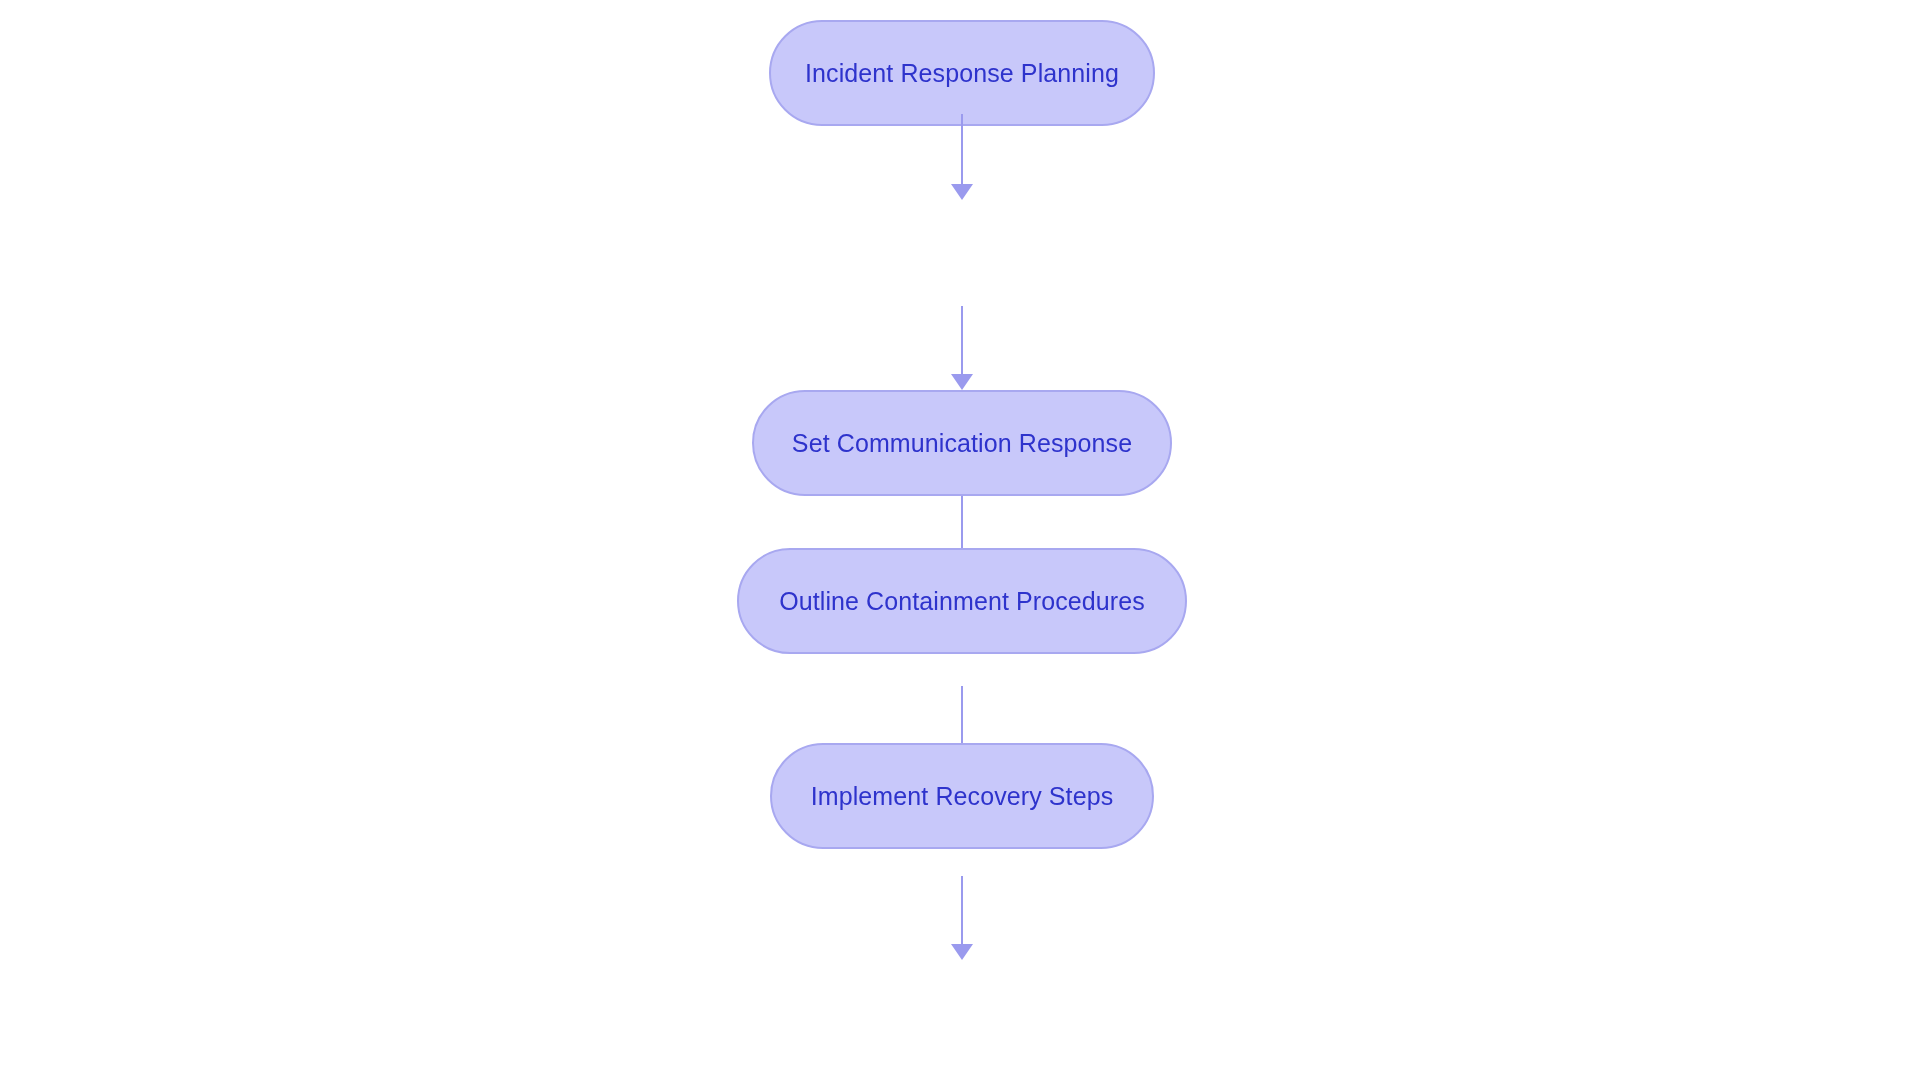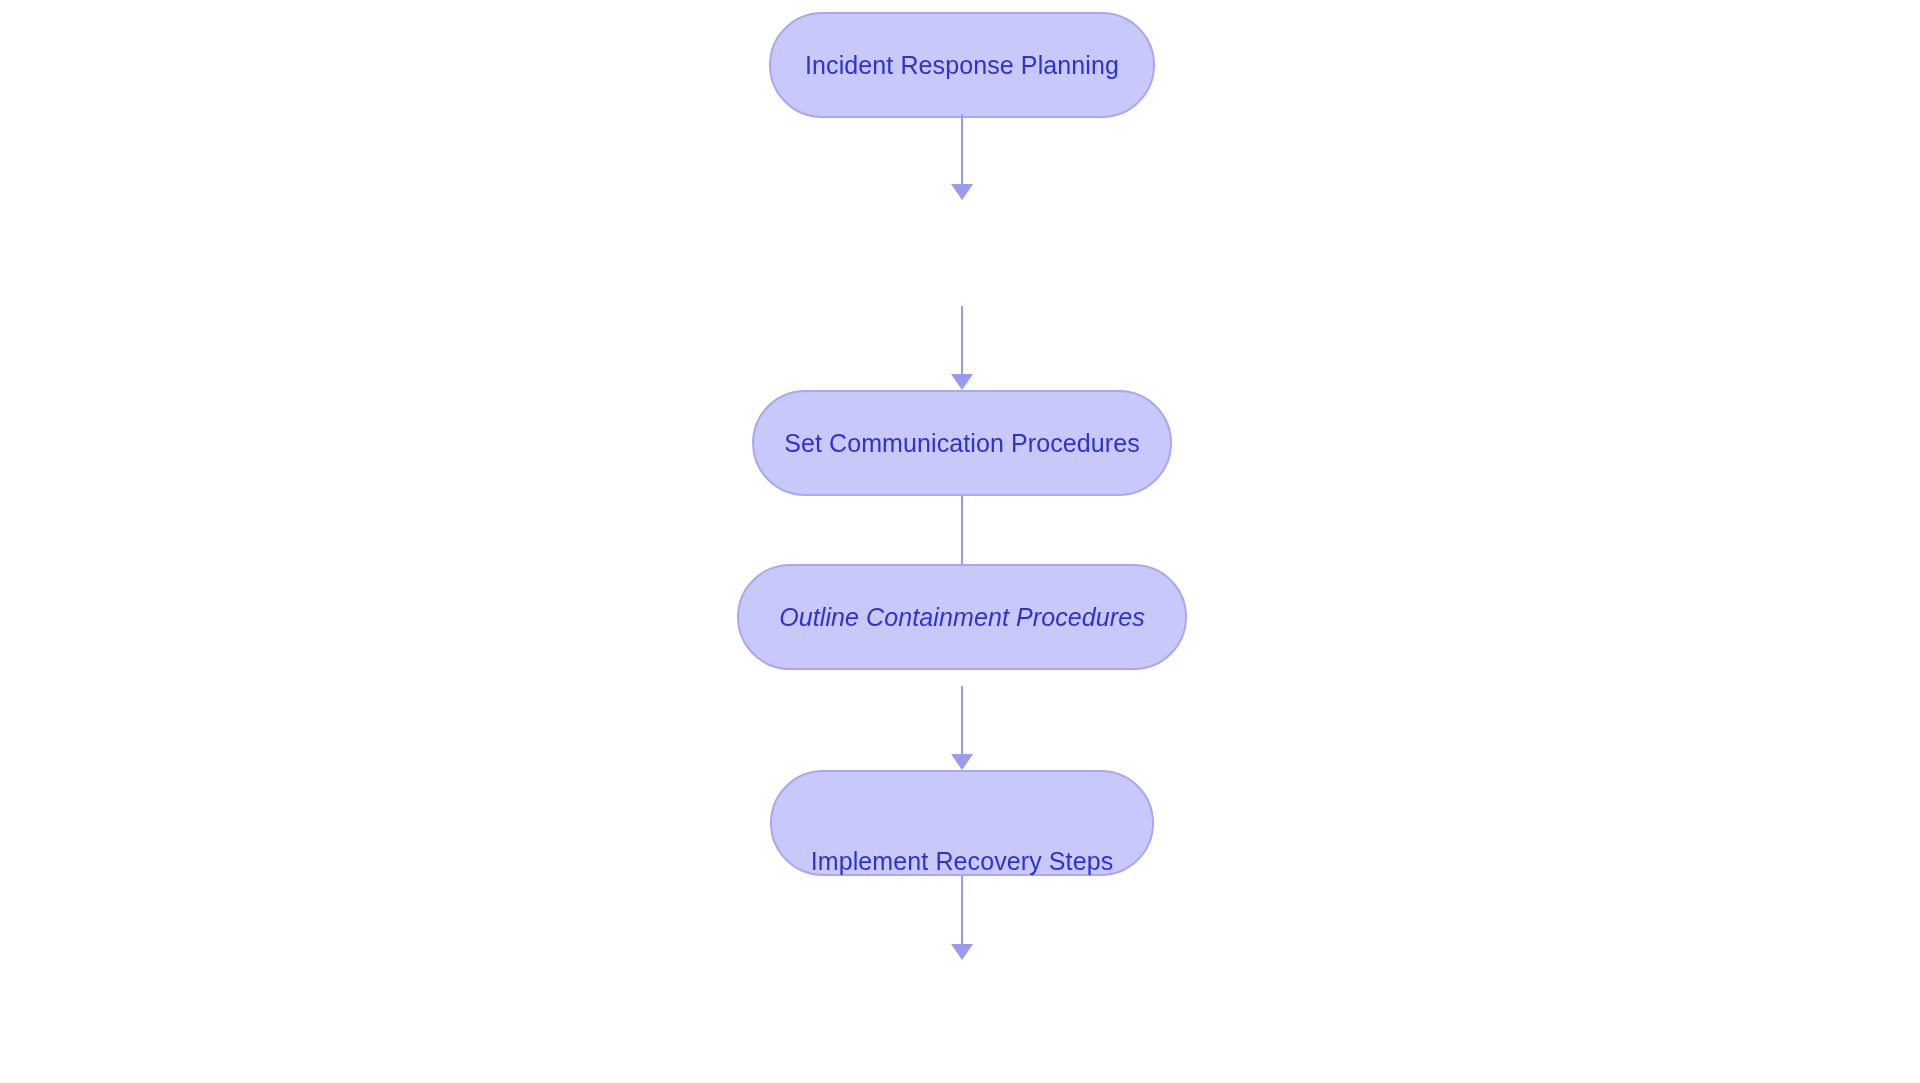--- a/index.html
+++ b/index.html
@@ -40,25 +40,25 @@
     color: #2e33cc;
     font-size: 25px;
     font-weight: 400;
     line-height: 1;
     letter-spacing: 0.1px;
     white-space: nowrap;
     font-family: "Liberation Sans", "DejaVu Sans", sans-serif;
   }
 
   
-  .node-1 { top: 12px;    width: 386px; text-align: center; }
+  .node-1 { top: 20px;    width: 386px; text-align: center; }
   .node-2 { top: 200px;  width: 470px; }
   .node-3 { top: 390px;  width: 420px; }
-  .node-4 { top: 564px;  width: 450px; font-style: italic; }
-  .node-5 { top: 770px;  width: 384px; align-items: flex-end; }
+  .node-4 { top: 548px;  width: 450px; }
+  .node-5 { top: 743px;  width: 384px; }
   .node-6 { top: 960px;  width: 408px; }
 
   
   .flow-edge {
     position: absolute;
     left: 962px;
     transform: translateX(-50%);
     width: 30px;
     pointer-events: none;
   }
@@ -107,21 +107,21 @@
     <div class="edge-head"></div>
   </div>
 
 
   <div class="flow-edge edge-2">
     <div class="edge-line"></div>
     <div class="edge-head"></div>
   </div>
 
   <div class="flow-node node-3">
-    <span class="flow-node-label">Set Communication Procedures</span>
+    <span class="flow-node-label">Set Communication Response</span>
   </div>
 
   <div class="flow-edge edge-3">
     <div class="edge-line"></div>
     <div class="edge-head"></div>
   </div>
 
   <div class="flow-node node-4">
     <span class="flow-node-label">Outline Containment Procedures</span>
   </div>

